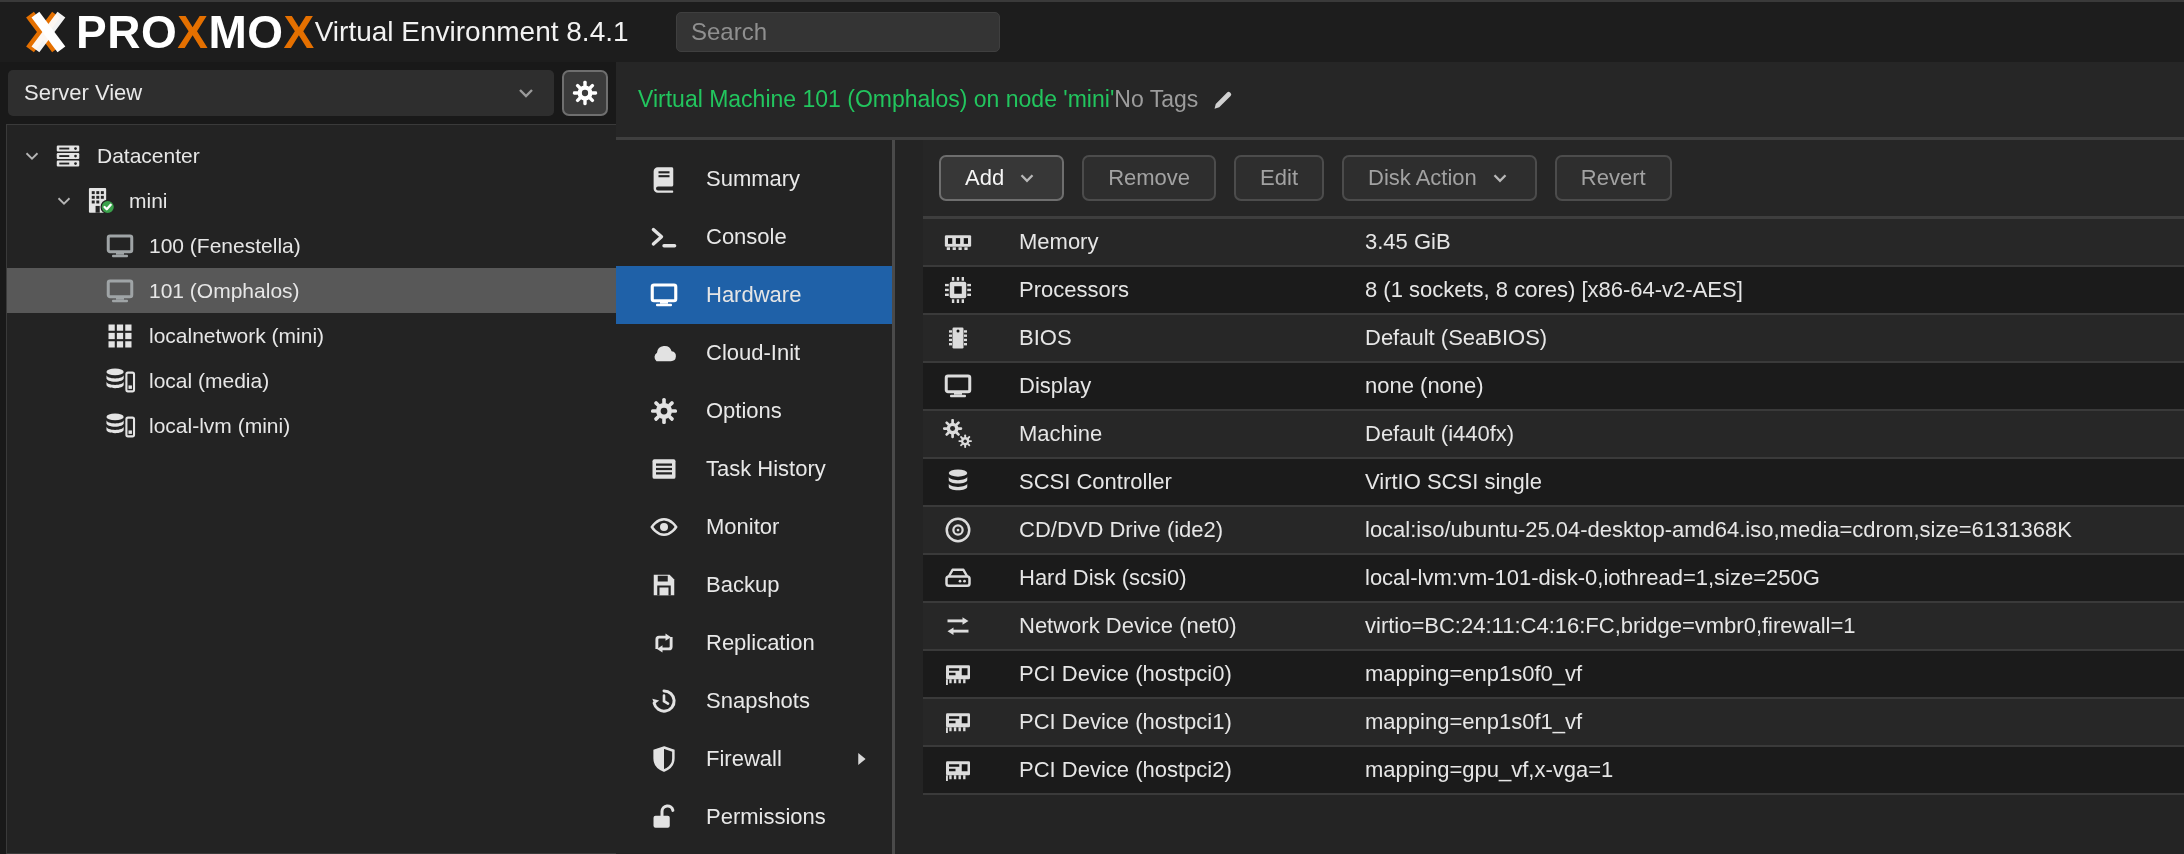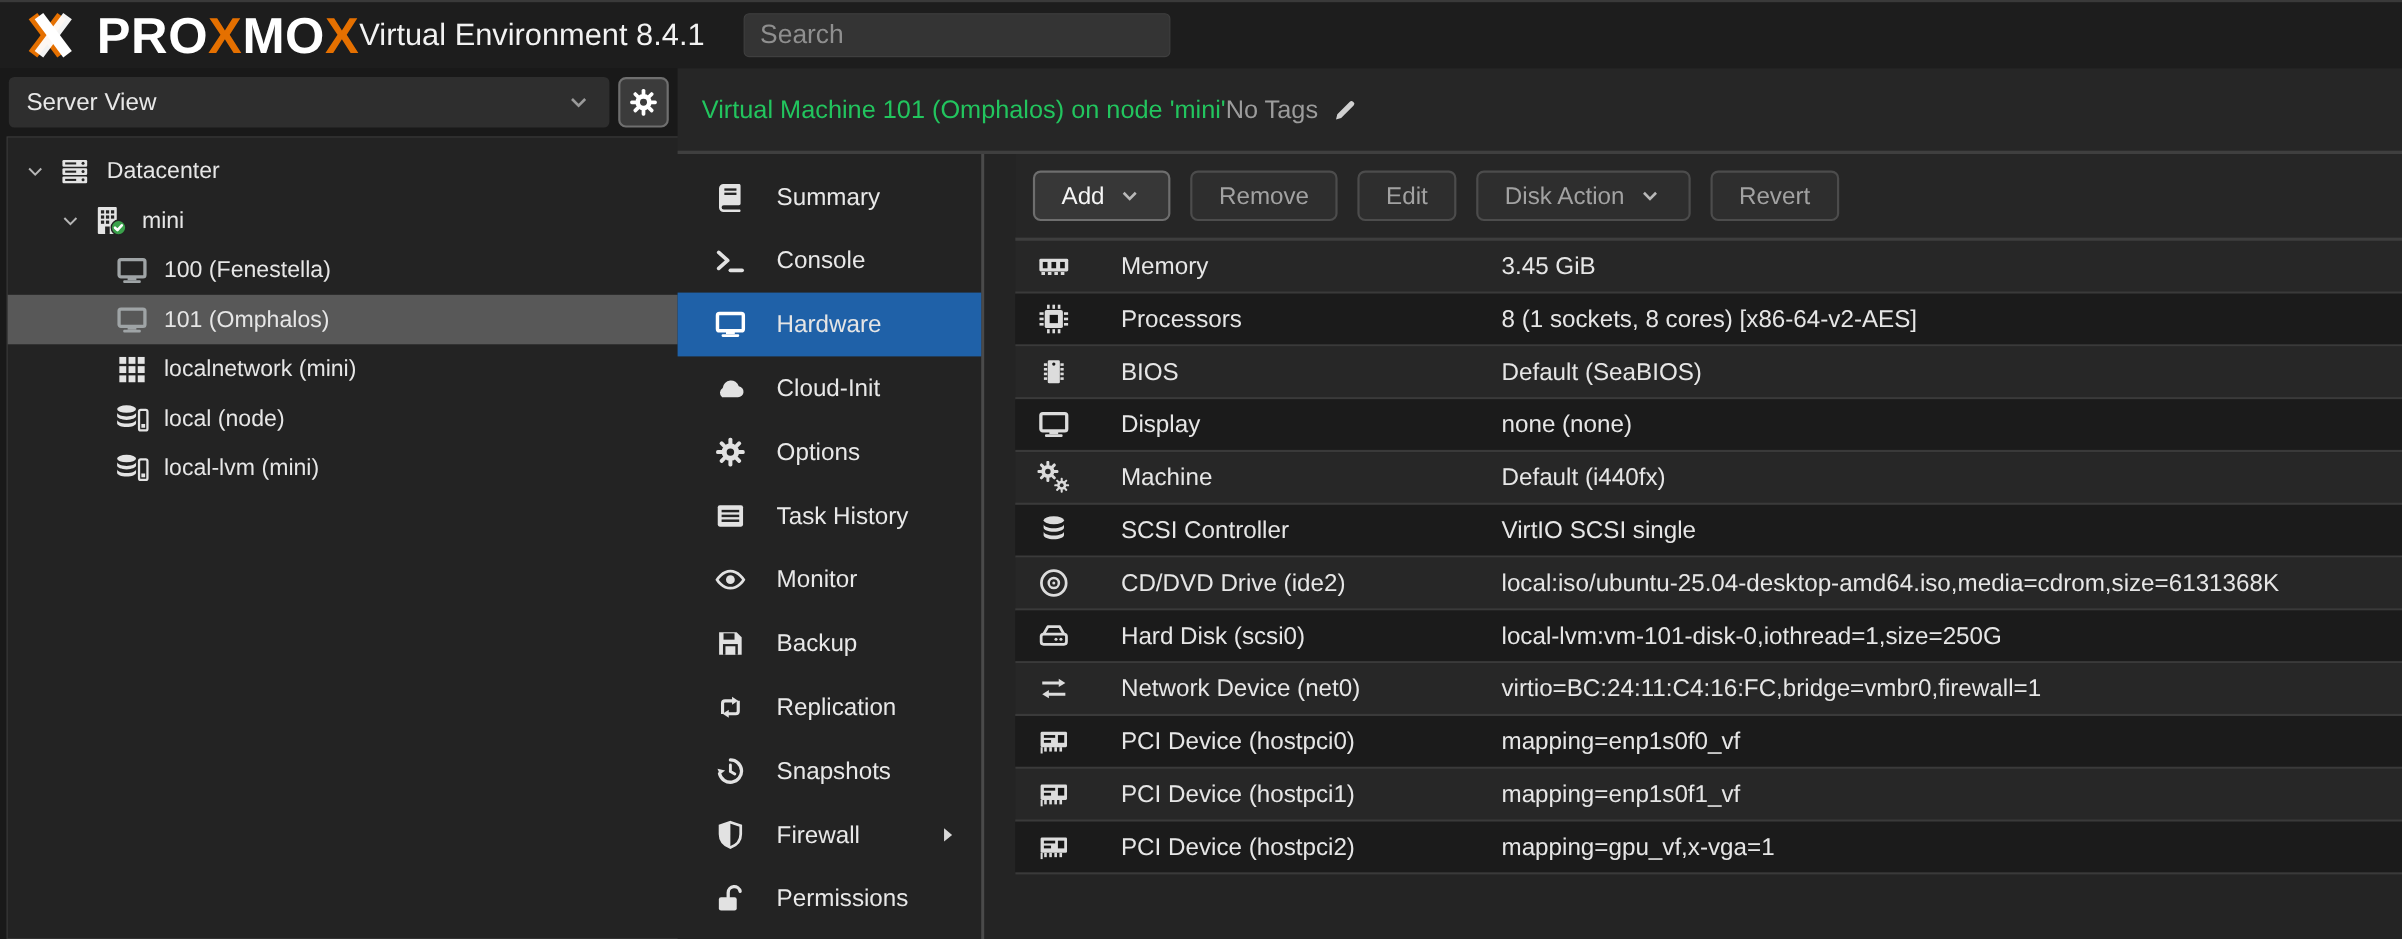--- a/index.html
+++ b/index.html
@@ -6,25 +6,25 @@
   #app{position:relative;width:2184px;height:854px;overflow:hidden;
        font-family:"Liberation Sans",sans-serif;color:#e6e6e6;
        -webkit-font-smoothing:antialiased;}
   .ic{display:inline-flex;align-items:center;justify-content:center;}
   .ic svg{display:block;}
 
   
   .topbar{position:absolute;left:0;top:0;width:2184px;height:62px;background:#1d1d1d;
           border-top:2px solid #3a3a3a;box-sizing:border-box;display:flex;align-items:center;}
   .logo-mark{margin-left:14px;width:58px;height:52px;}
-  .brand{font-size:46px;font-weight:800;letter-spacing:.5px;color:#fff;margin-left:16px;white-space:nowrap;}
+  .brand{font-size:46px;font-weight:800;letter-spacing:.5px;color:#fff;margin-left:4px;white-space:nowrap;}
   .brand .orange{color:#e57000;}
   .version{font-size:28px;font-weight:400;color:#f2f2f2;white-space:nowrap;}
   .search-wrap{position:absolute;left:676px;top:10px;}
-  .search-wrap input{width:388px;height:40px;box-sizing:border-box;background:#343434;
+  .search-wrap input{width:324px;height:40px;box-sizing:border-box;background:#343434;
         border:1px solid #3f3f3f;border-radius:5px;color:#ddd;font-size:24px;padding:0 14px;
         font-family:"Liberation Sans",sans-serif;outline:none;}
   .search-wrap input::placeholder{color:#8f8f8f;}
 
   
   .server-view{position:absolute;left:8px;top:70px;width:546px;height:46px;box-sizing:border-box;
         background:#2e2e2e;border-radius:5px;display:flex;align-items:center;
         padding:0 16px;font-size:22px;color:#e8e8e8;cursor:pointer;}
   .server-view .sv-caret{margin-left:auto;}
   .gear-btn{position:absolute;left:562px;top:70px;width:46px;height:46px;box-sizing:border-box;
@@ -233,21 +233,21 @@
           <g fill="currentColor">
             <ellipse cx="9" cy="4.6" rx="7" ry="2.8"></ellipse>
             <path d="M2 7.2c0 1.5 3.1 2.8 7 2.8s7-1.3 7-2.8v2.6c0 1.5-3.1 2.8-7 2.8s-7-1.3-7-2.8z"></path>
             <path d="M2 12.4c0 1.5 3.1 2.8 7 2.8s7-1.3 7-2.8V15c0 1.5-3.1 2.8-7 2.8S2 16.5 2 15z"></path>
             <path d="M2 17.6c0 1.5 3.1 2.8 7 2.8s7-1.3 7-2.8v2.6c0 1.5-3.1 2.8-7 2.8s-7-1.3-7-2.8z" opacity="0"></path>
           </g>
           <rect x="18.2" y="5.2" width="6.2" height="15.2" rx="1.3" fill="none" stroke="currentColor" stroke-width="1.7"></rect>
           <rect x="19.9" y="15.6" width="2.8" height="2.8" fill="currentColor"></rect>
         </svg>
       </span>
-      <span class="tree-label">local (node)</span>
+      <span class="tree-label">local (media)</span>
     </div>
 
     <div class="tree-row lvl2">
       <span class="ic tree-ic">
         <svg viewBox="0 0 26 24" width="32" height="30">
           <g fill="currentColor">
             <ellipse cx="9" cy="4.6" rx="7" ry="2.8"></ellipse>
             <path d="M2 7.2c0 1.5 3.1 2.8 7 2.8s7-1.3 7-2.8v2.6c0 1.5-3.1 2.8-7 2.8s-7-1.3-7-2.8z"></path>
             <path d="M2 12.4c0 1.5 3.1 2.8 7 2.8s7-1.3 7-2.8V15c0 1.5-3.1 2.8-7 2.8S2 16.5 2 15z"></path>
           </g>

